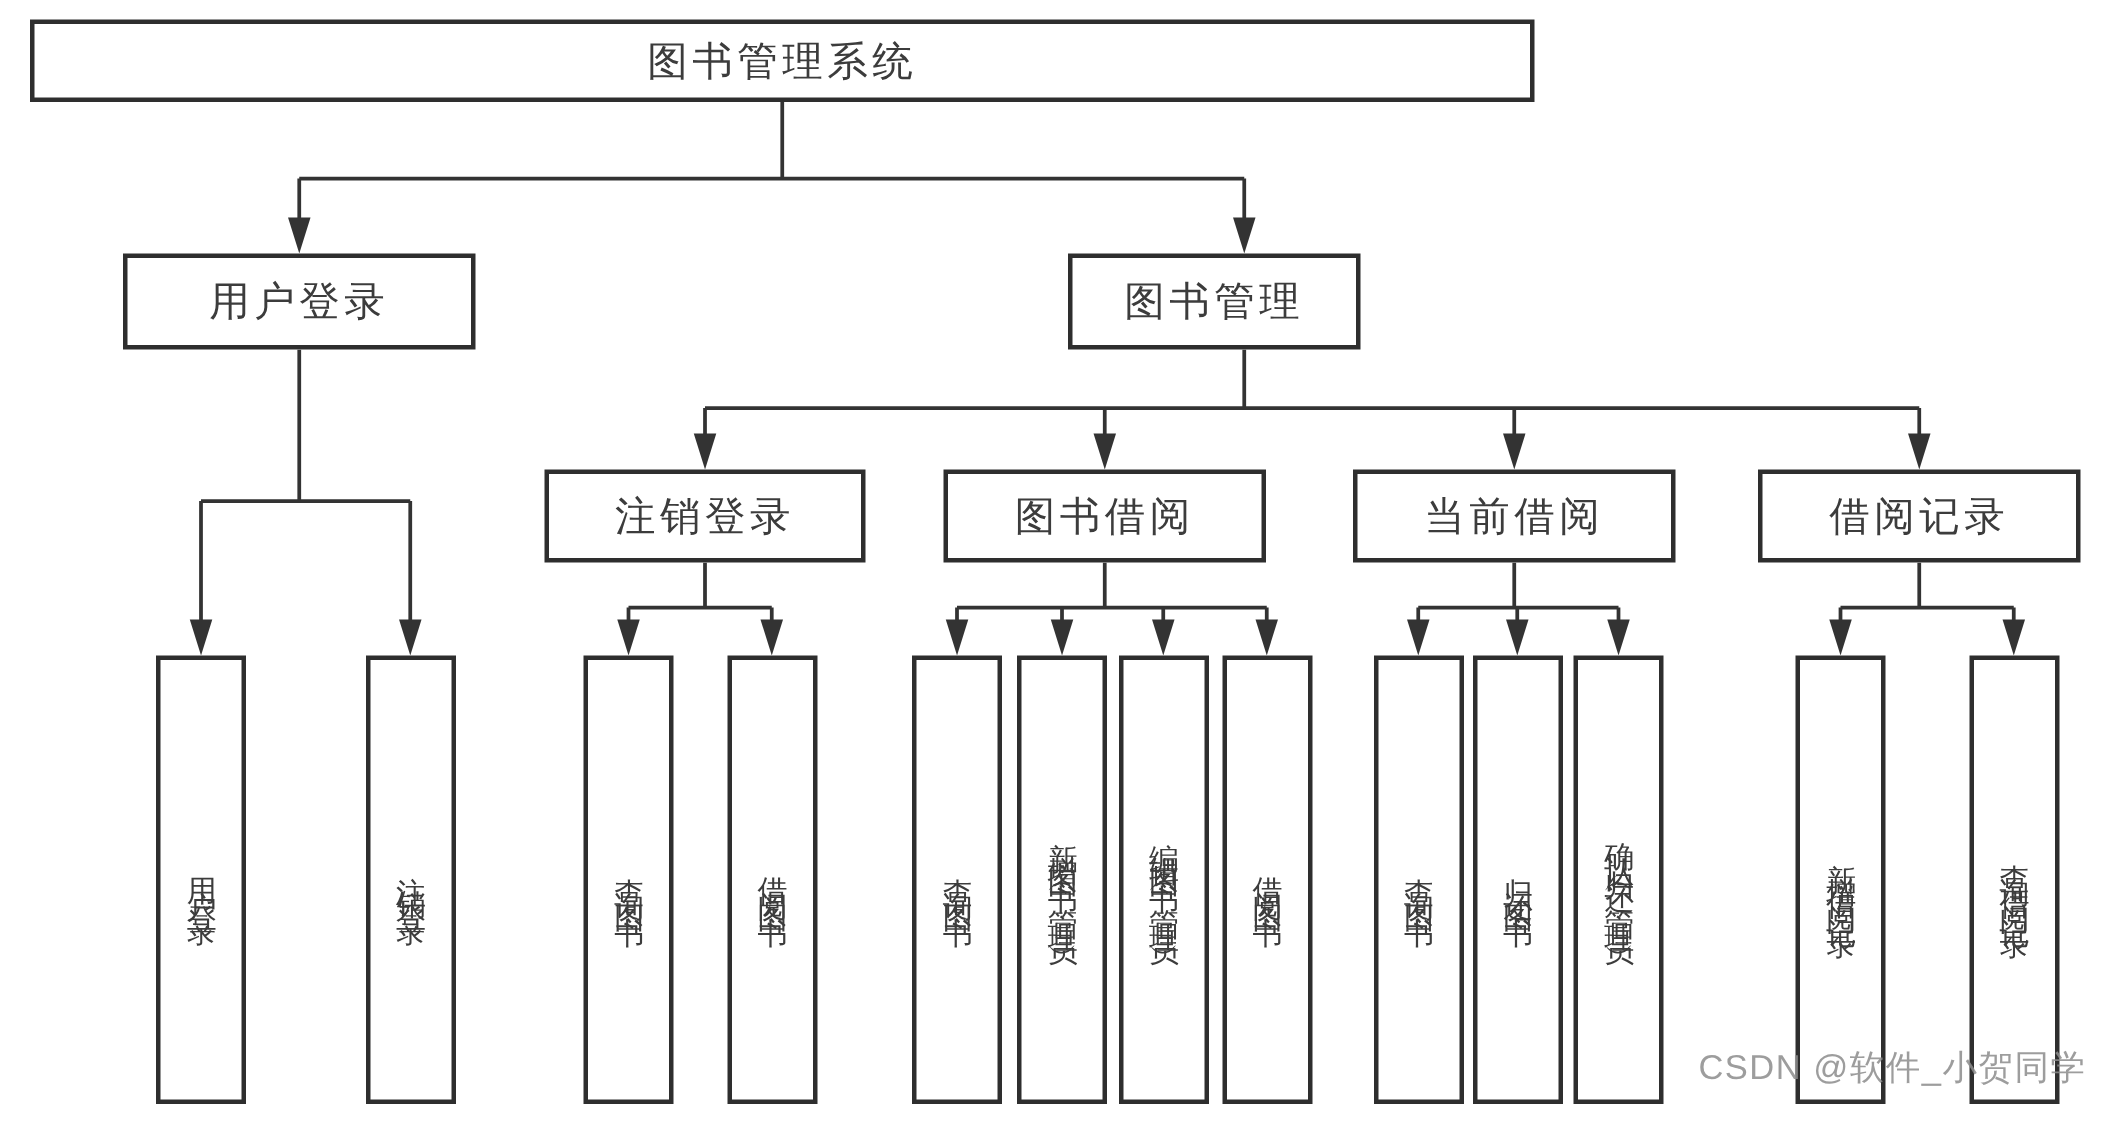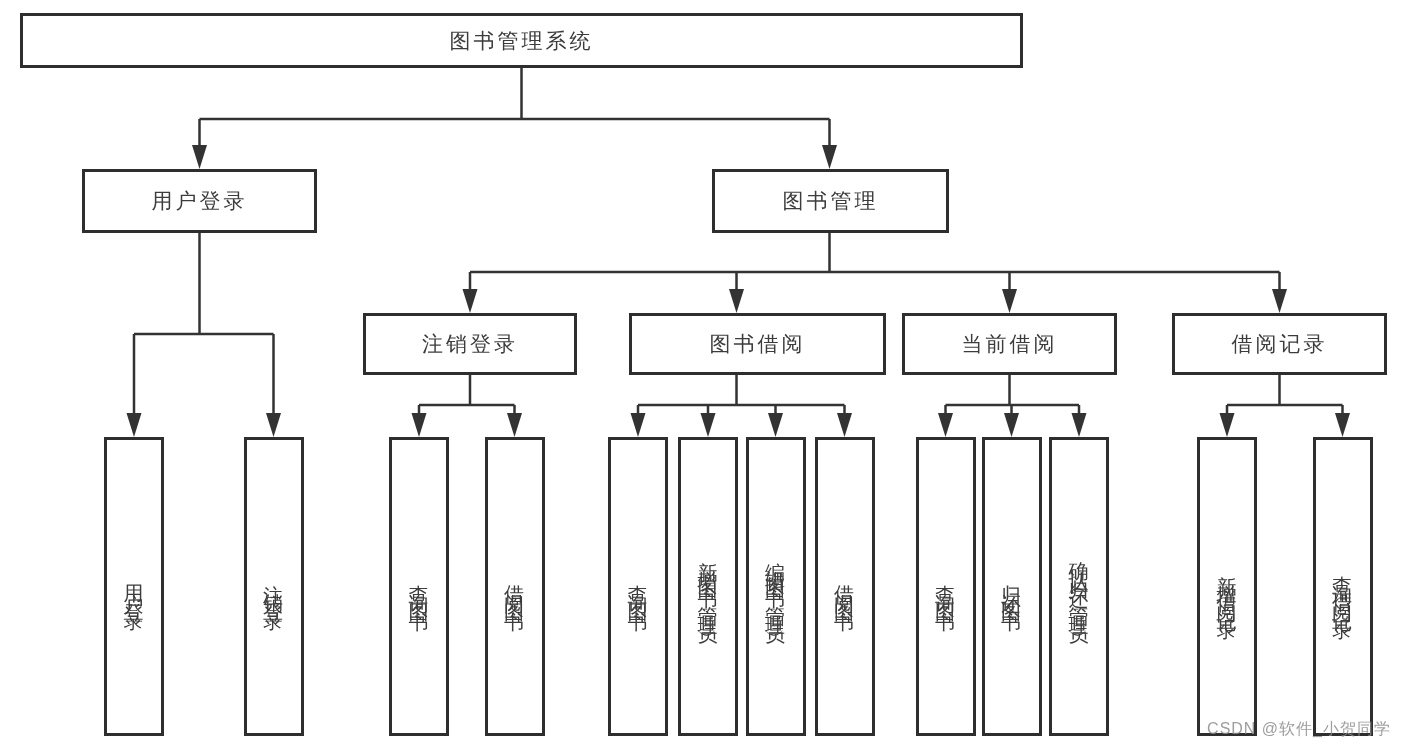--- a/index.html
+++ b/index.html
@@ -25,21 +25,21 @@
   }
   .node {
     position: absolute;
     box-sizing: border-box;
     background: #ffffff;
     border: 3px solid #2e2e2e;
     display: flex;
     align-items: center;
     justify-content: center;
     color: #3c3c3c;
-    font-size: 21px;
+    font-size: 27px;
     letter-spacing: 3px;
     white-space: nowrap;
     z-index: 2;
   }
   .leaf {
     position: absolute;
     box-sizing: border-box;
     background: #ffffff;
     border: 3px solid #2e2e2e;
     width: 60px;
@@ -55,22 +55,22 @@
     text-orientation: mixed;
     color: #3c3c3c;
     font-size: 20px;
     line-height: 1;
     letter-spacing: 9px;
     white-space: nowrap;
   }
   .watermark {
     position: absolute;
     right: 14px;
-    bottom: 7px;
-    font-size: 16px;
+    bottom: 20px;
+    font-size: 23px;
     color: rgba(140, 140, 140, 0.85);
     letter-spacing: 1px;
     z-index: 3;
     white-space: nowrap;
   }
 </style>
 </head>
 <body>
 
 <div id="stage">
@@ -134,28 +134,28 @@
     <use href="#arrow-down" x="1342.5" y="437"></use>
   </svg>
 
   <div class="node" style="left:20px; top:13px; width:1003px; height:55px;">
     <span>图书管理系统</span>
   </div>
 
   <div class="node" style="left:82px; top:169px; width:235px; height:64px;">
     <span>用户登录</span>
   </div>
-  <div class="node" style="left:712px; top:169px; width:237px; height:64px;">
+  <div class="node" style="left:712px; top:169px; width:195px; height:64px;">
     <span>图书管理</span>
   </div>
 
   <div class="node" style="left:363px; top:313px; width:214px; height:62px;">
     <span>注销登录</span>
   </div>
-  <div class="node" style="left:629px; top:313px; width:257px; height:62px;">
+  <div class="node" style="left:629px; top:313px; width:215px; height:62px;">
     <span>图书借阅</span>
   </div>
   <div class="node" style="left:1172px; top:313px; width:215px; height:62px;">
     <span>借阅记录</span>
   </div>
   <div class="node" style="left:902px; top:313px; width:215px; height:62px;">
     <span>当前借阅</span>
   </div>
 
   <div class="leaf" style="left:104px;">

